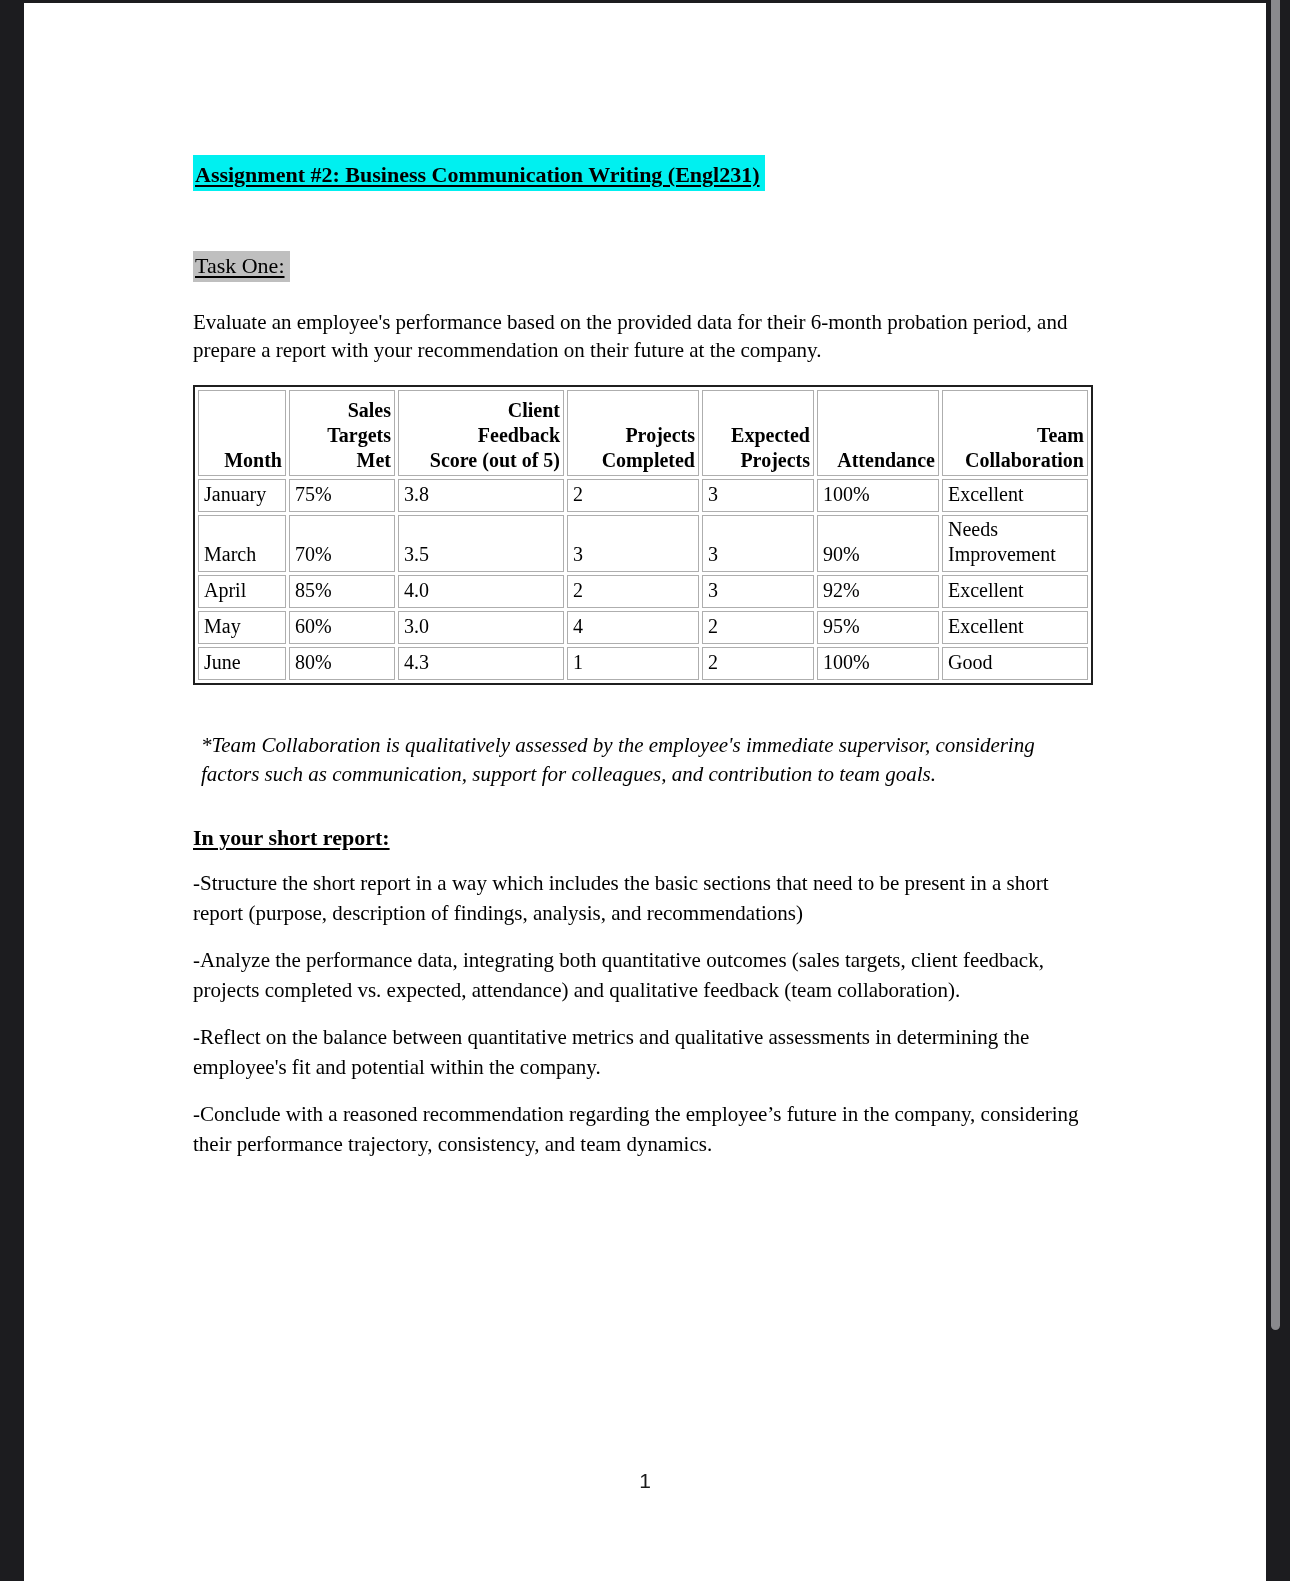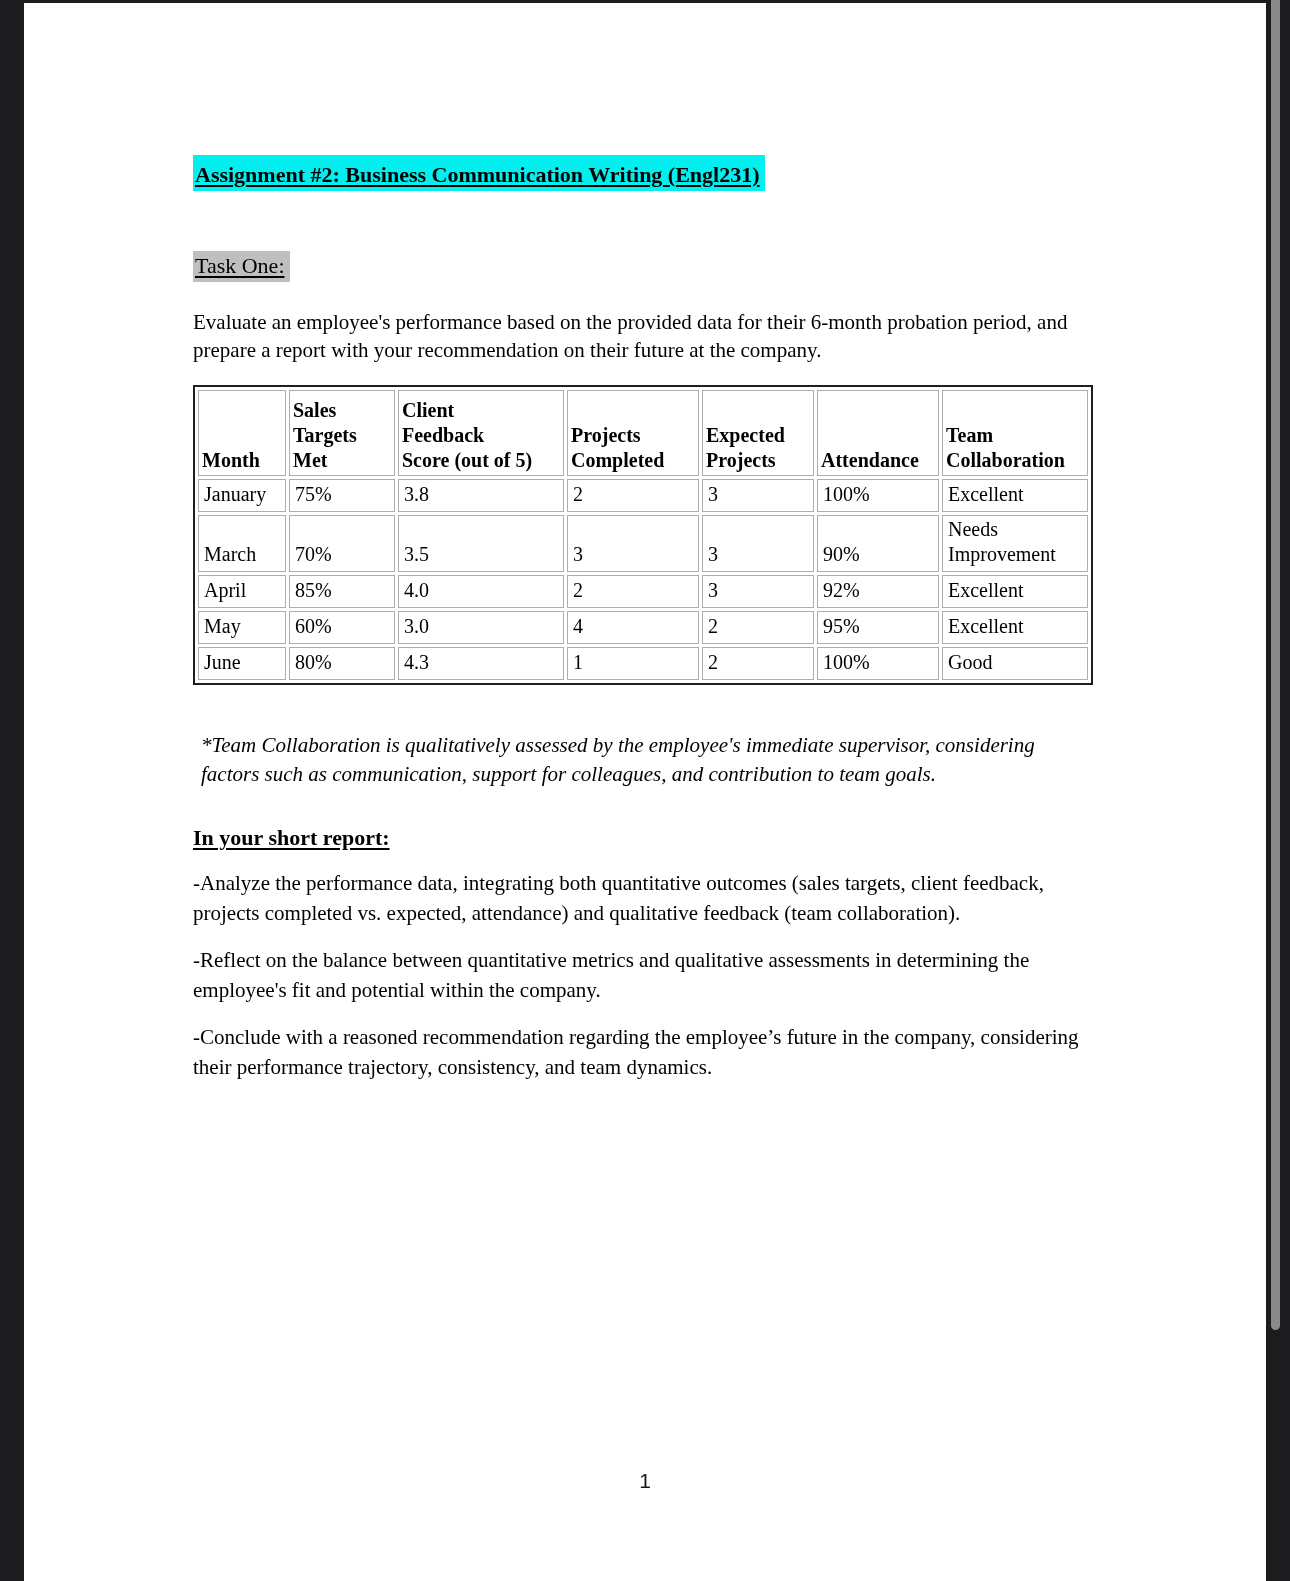--- a/index.html
+++ b/index.html
@@ -69,21 +69,21 @@
   }
   .data-table th, .data-table td {
     border: 1px solid #aeaeae;
     font-size: 20px;
     line-height: 25px;
     vertical-align: bottom;
     overflow: hidden;
   }
   .data-table th {
     font-weight: bold;
-    text-align: left;
+    text-align: right;
     white-space: pre-line;
     padding: 2px 3px 2px 3px;
   }
   .data-table td {
     text-align: left;
     font-weight: normal;
     padding: 1px 3px 4px 5px;
   }
   .data-table tr.data-row { height: 33px; }
   .data-table tr.header-row { height: 86px; }
@@ -213,20 +213,21 @@
           <td>100%</td>
           <td>Good</td>
         </tr>
       </tbody>
         </table>
 
       <p class="note-para">*Team Collaboration is qualitatively assessed by the employee's immediate supervisor, considering factors such as communication, support for colleagues, and contribution to team goals.</p>
 
       <p class="section-heading">In your short report:</p>
 
+      <p class="report-item">-Structure the short report in a way which includes the basic sections that need to be present in a short report (purpose, description of findings, analysis, and recommendations)</p>
       <p class="report-item">-Analyze the performance data, integrating both quantitative outcomes (sales targets, client feedback, projects completed vs. expected, attendance) and qualitative feedback (team collaboration).</p>
       <p class="report-item">-Reflect on the balance between quantitative metrics and qualitative assessments in determining the employee's fit and potential within the company.</p>
       <p class="report-item">-Conclude with a reasoned recommendation regarding the employee’s future in the company, considering their performance trajectory, consistency, and team dynamics.</p>
 
     </div>
     <div class="page-number">1</div>
   </div>
 
   <div class="scrollbar-thumb"></div>
 </div>

